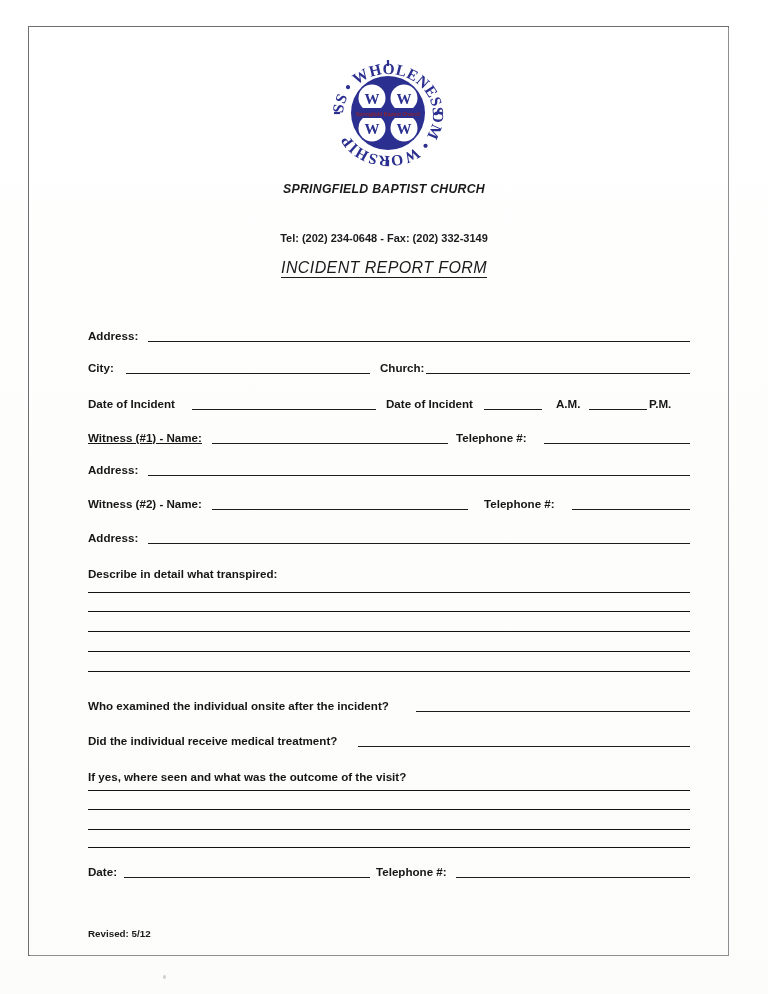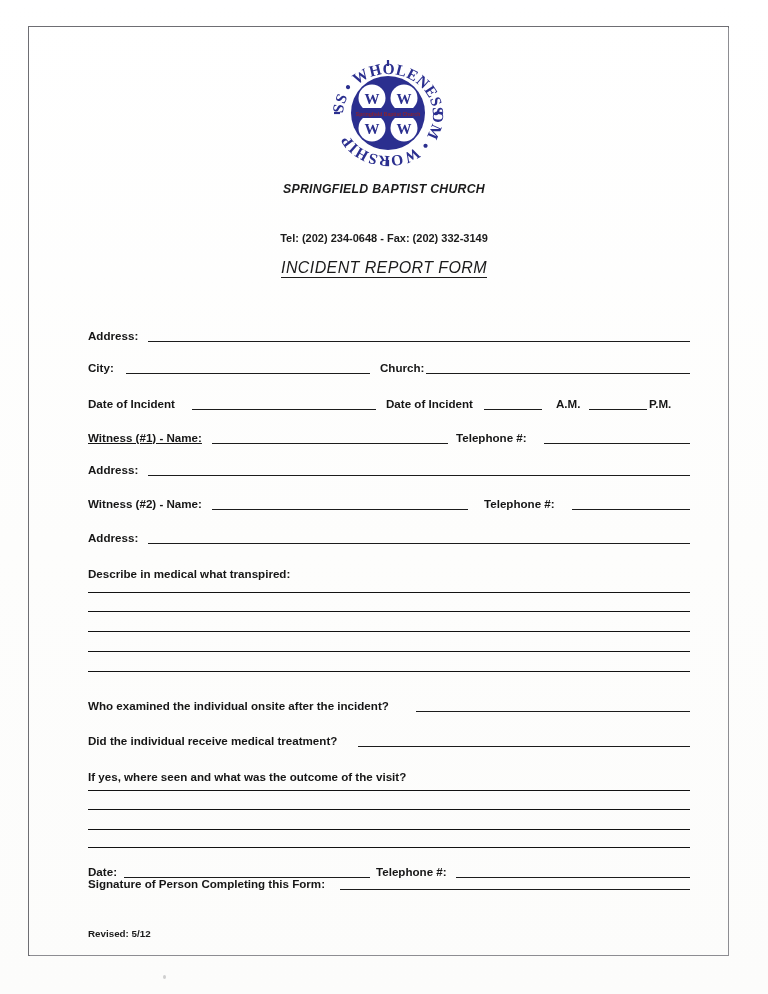--- a/index.html
+++ b/index.html
@@ -238,21 +238,21 @@
     <span class="lbl" style="left:484px;">Telephone #:</span>
     <span class="rule" style="left:572px; width:118px;"></span>
   </div>
 
   <div class="row" style="top:526px;">
     <span class="lbl" style="left:88px;">Address:</span>
     <span class="rule" style="left:148px; width:542px;"></span>
   </div>
 
   <div class="row" style="top:562px;">
-    <span class="lbl" style="left:88px;">Describe in medical what transpired:</span>
+    <span class="lbl" style="left:88px;">Describe in detail what transpired:</span>
   </div>
 
   <div class="ruleline" style="top:592px;"></div>
   <div class="ruleline" style="top:611px;"></div>
   <div class="ruleline" style="top:631px;"></div>
   <div class="ruleline" style="top:651px;"></div>
   <div class="ruleline" style="top:671px;"></div>
 
   <div class="row" style="top:694px;">
     <span class="lbl" style="left:88px;">Who examined the individual onsite after the incident?</span>
@@ -266,24 +266,20 @@
 
   <div class="row" style="top:765px;">
     <span class="lbl" style="left:88px;">If yes, where seen and what was the outcome of the visit?</span>
   </div>
 
   <div class="ruleline" style="top:790px;"></div>
   <div class="ruleline" style="top:809px;"></div>
   <div class="ruleline" style="top:829px;"></div>
   <div class="ruleline" style="top:847px;"></div>
 
-  <div class="row" style="top:872px;">
-    <span class="lbl" style="left:88px;">Signature of Person Completing this Form:</span>
-    <span class="rule" style="left:340px; width:350px;"></span>
-  </div>
 
   <div class="row" style="top:860px;">
     <span class="lbl" style="left:88px;">Date:</span>
     <span class="rule" style="left:124px; width:246px;"></span>
     <span class="lbl" style="left:376px;">Telephone #:</span>
     <span class="rule" style="left:456px; width:234px;"></span>
   </div>
 
   <div id="revised">Revised: 5/12</div>
 

